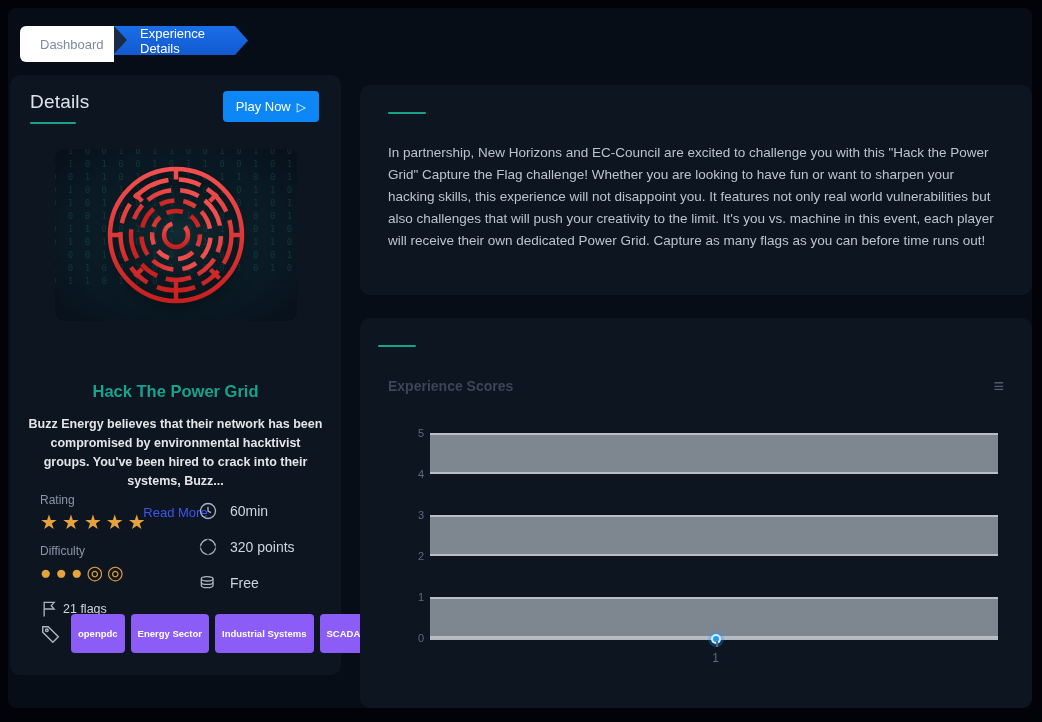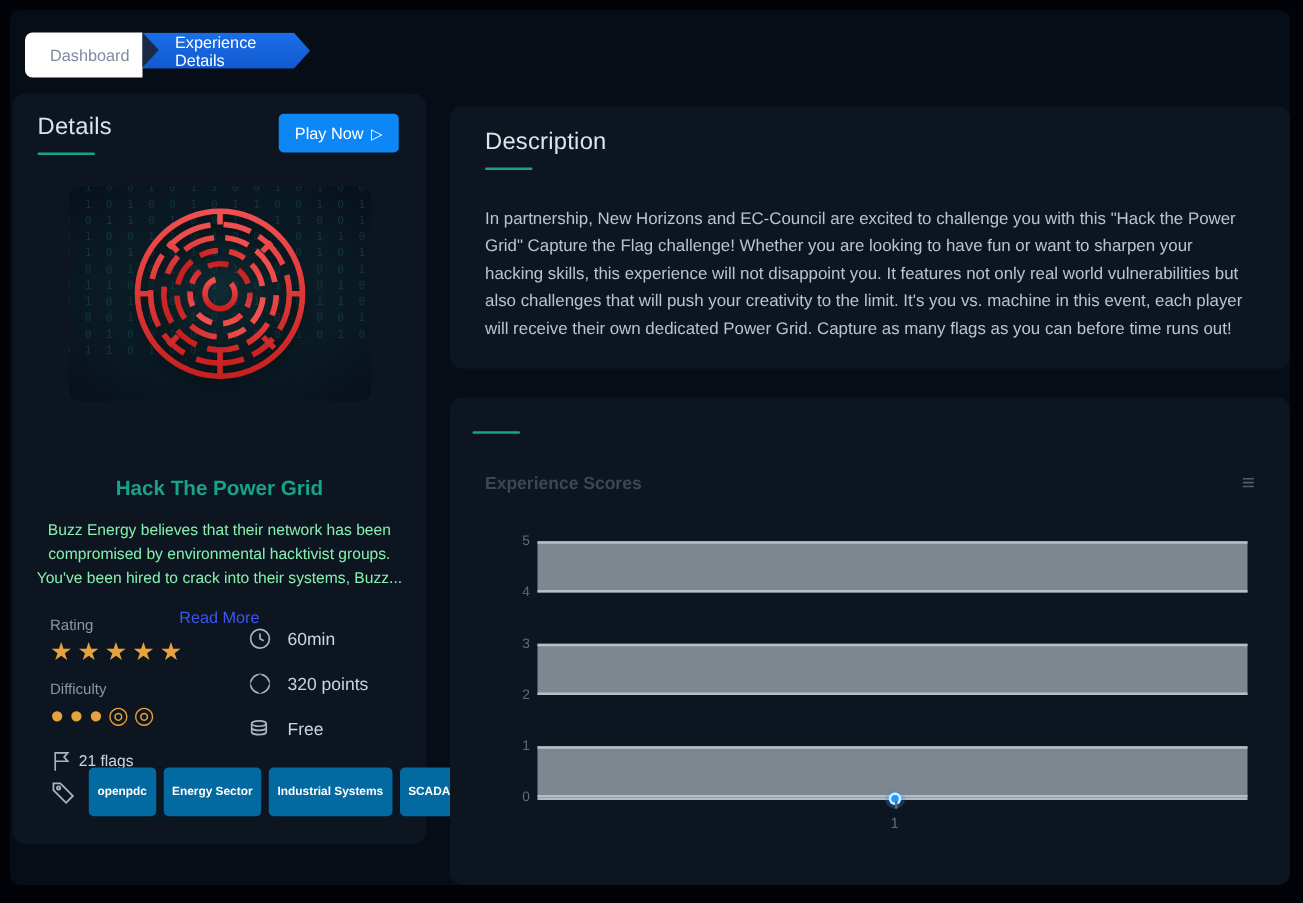--- a/index.html
+++ b/index.html
@@ -35,35 +35,35 @@
     padding:8px 13px; cursor:pointer; display:flex; align-items:center; gap:6px; font-family:inherit; }
   .play-glyph { font-size:12px; }
 
   .thumb { position:absolute; left:45px; top:74px; width:242px; height:172px; border-radius:9px; overflow:hidden;
     background:radial-gradient(ellipse at 50% 50%, #14333c 0%, #0b1d27 48%, #070f1a 100%); }
   .binary { position:absolute; inset:-4px; font-family:"DejaVu Sans Mono", monospace; font-size:9px;
     color:rgba(64,200,190,0.16); line-height:13px; letter-spacing:3px; word-break:break-all; overflow:hidden; }
   .maze { position:absolute; left:50%; top:50%; transform:translate(-50%,-50%); filter:drop-shadow(0 4px 8px rgba(0,0,0,.7)); }
 
   .exp-title { margin-top:258px; text-align:center; color:#18a28c; font-size:16.5px; font-weight:bold; }
-  .excerpt { margin:14px 18px 0; text-align:center; color:#86efac; font-size:12.5px; font-weight:normal; line-height:19px; }
+  .excerpt { margin:14px 18px 0; text-align:center; color:#e5e5e5; font-size:12.5px; font-weight:bold; line-height:19px; }
   .read-more { display:block; margin-top:14px; text-align:center; color:#3d56ee; font-size:13px; text-decoration:none; }
 
   .meta { position:absolute; left:30px; top:418px; right:22px; }
   .meta-label { color:#8a95a5; font-size:12px; margin-bottom:4px; }
   .stars { color:#e6a23c; font-size:20px; letter-spacing:4px; line-height:22px; }
   .difficulty-row { color:#e6a23c; font-size:19px; letter-spacing:4px; line-height:21px; }
   .meta-row { display:flex; align-items:center; gap:12px; color:#cdd5de; font-size:14px; margin-bottom:16px; }
   .meta-left { position:absolute; left:0; top:0; }
   .meta-right { position:absolute; left:158px; top:8px; }
   .flags-row { display:flex; align-items:center; gap:3px; color:#cdd5de; font-size:12.5px; margin-top:16px; }
   .icon-g { width:20px; height:20px; stroke:#aab3c0; fill:none; stroke-width:1.6; }
 
   .tags-row { position:absolute; left:30px; bottom:22px; display:flex; align-items:center; gap:6px; }
-  .tag-pill { background:#0369a1; color:#fff; font-size:9.5px; font-weight:bold; border-radius:4px;
+  .tag-pill { background:#8b5cf6; color:#fff; font-size:9.5px; font-weight:bold; border-radius:4px;
     padding:14px 7px; white-space:nowrap; cursor:pointer; }
 
   
   .desc-inner { padding:18px 28px 0; }
   .desc-body { margin-top:28px; color:#b9c4ce; font-size:13.5px; line-height:22px; }
 
   
   .stats-inner { padding:18px 28px 0 18px; }
   .chart { position:absolute; left:28px; top:60px; width:616px; height:300px; }
   .chart-head { display:flex; justify-content:space-between; align-items:center; }
@@ -184,21 +184,20 @@
         </svg>
       <span class="tag-pill">openpdc</span>
       <span class="tag-pill">Energy Sector</span>
       <span class="tag-pill">Industrial Systems</span>
       <span class="tag-pill">SCADA</span>
     </div>
   </div>
 
   <div class="panel panel-desc">
     <div class="desc-inner">
-      <div class="panel-h">Description</div>
       <div class="underline short"></div>
       <p class="desc-body">In partnership, New Horizons and EC-Council are excited to challenge you with this "Hack the Power Grid" Capture the Flag challenge! Whether you are looking to have fun or want to sharpen your hacking skills, this experience will not disappoint you. It features not only real world vulnerabilities but also challenges that will push your creativity to the limit. It's you vs. machine in this event, each player will receive their own dedicated Power Grid. Capture as many flags as you can before time runs out!</p>
     </div>
   </div>
 
   <div class="panel panel-stats">
     <div class="stats-inner">
       <div class="underline short"></div>
     </div>
 

